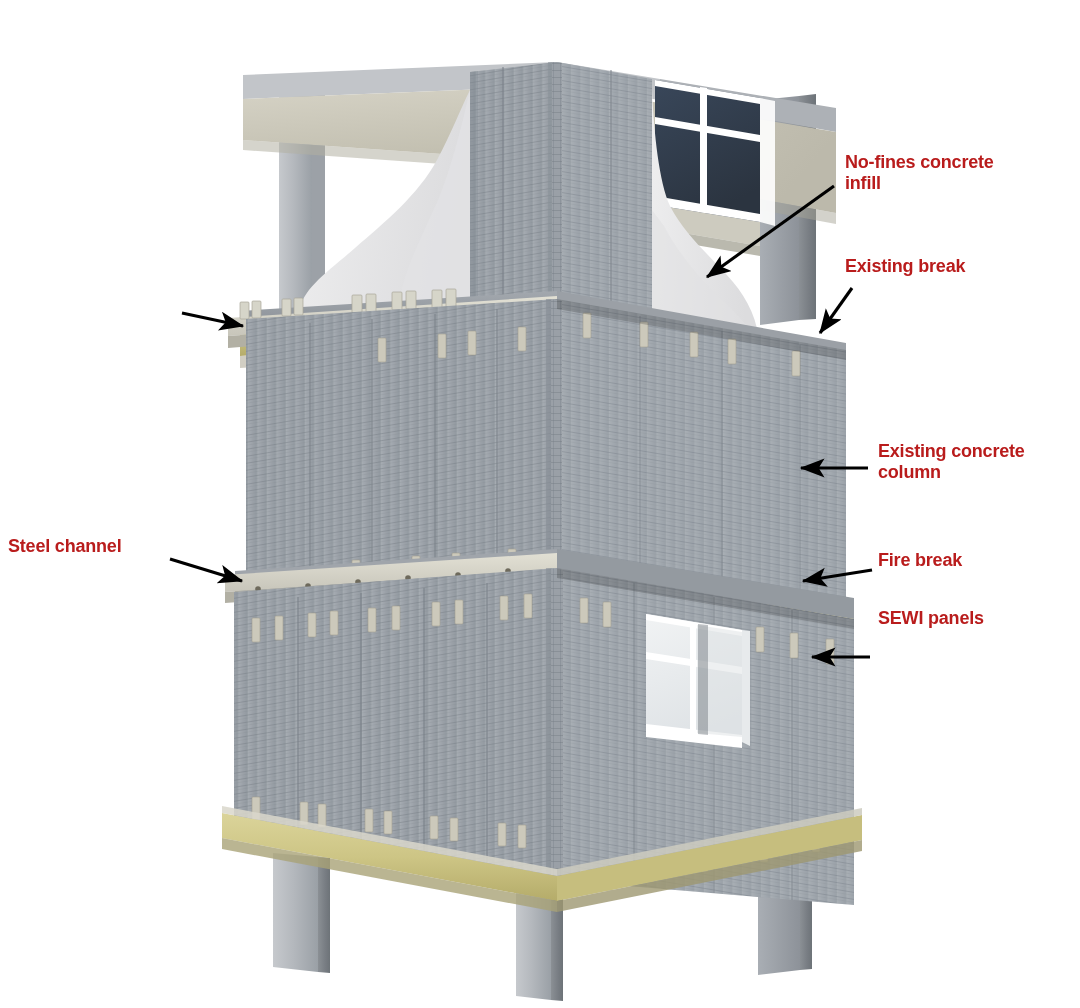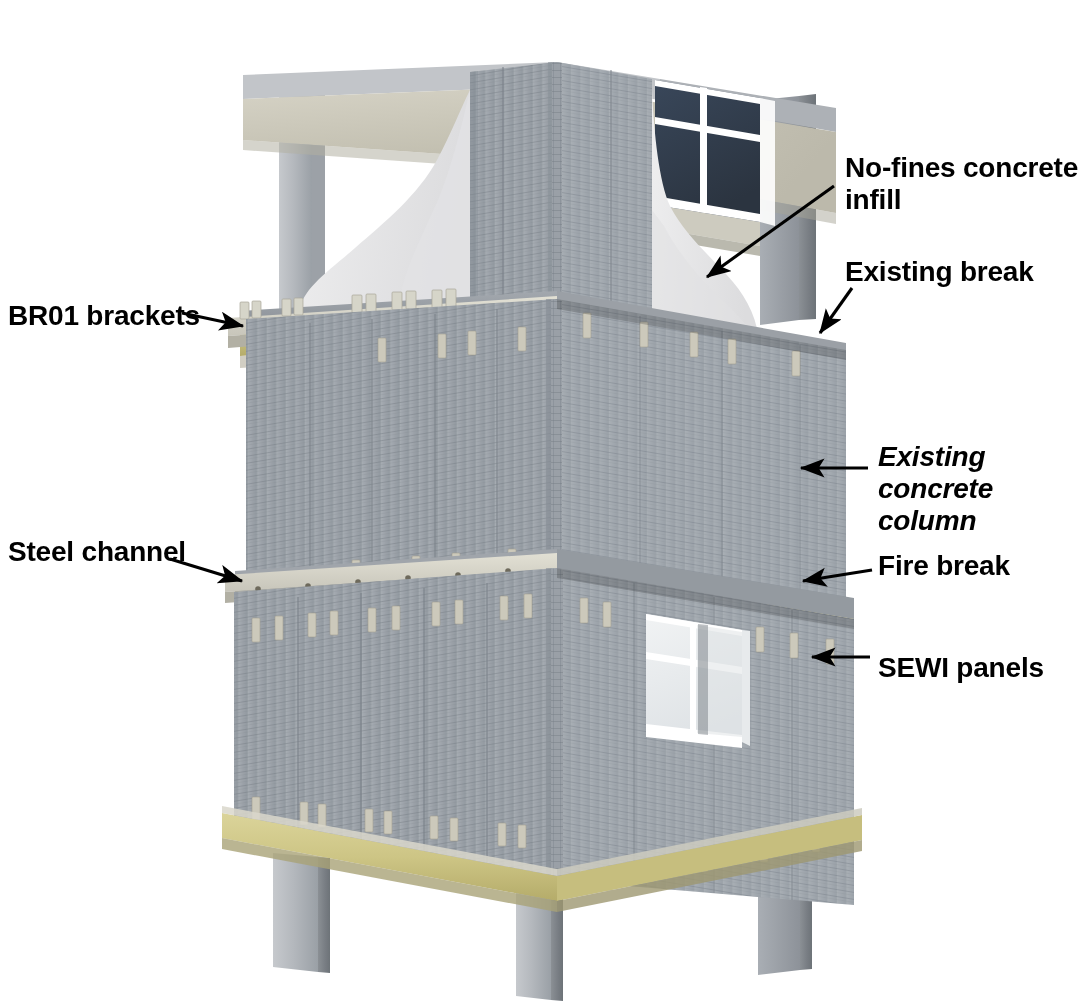--- a/index.html
+++ b/index.html
@@ -24,24 +24,24 @@
     position: absolute;
     left: 0; top: 0;
     width: 1080px;
     height: 1008px;
   }
   #annotations { pointer-events: none; }
 
   .anno-label {
     position: absolute;
     font-family: "Liberation Sans", "DejaVu Sans", sans-serif;
-    font-size: 28px;
+    font-size: 18px;
     font-weight: 600;
     line-height: 1.14;
-    color: #000000;
+    color: #b91c1c;
     white-space: pre-line;
     letter-spacing: -0.2px;
     pointer-events: auto;
   }
   .anno-label.right { text-align: left; }
   .anno-label.left  { text-align: left; }
 </style>
 </head>
 <body>
 
@@ -460,24 +460,23 @@
     <line x1="182" y1="313" x2="243" y2="326" stroke="#000000" stroke-width="3.1" marker-end="url(#arrowHead)"></line>
 
     <line x1="170" y1="559" x2="242" y2="581" stroke="#000000" stroke-width="3.1" marker-end="url(#arrowHead)"></line>
   </svg>
 
   <div class="anno-label right" style="left:845px; top:152px;">No-fines concrete
 infill</div>
 
   <div class="anno-label right" style="left:845px; top:256px;">Existing break</div>
 
-  <div class="anno-label right" style="left:878px; top:441px;font-style:italic;">Existing concrete
+  <div class="anno-label right" style="left:878px; top:441px;">Existing concrete
 column</div>
 
   <div class="anno-label right" style="left:878px; top:550px;">Fire break</div>
 
-  <div class="anno-label right" style="left:878px; top:652px;">SEWI panels</div>
-
-  <div class="anno-label left" style="left:8px; top:300px;">BR01 brackets</div>
+  <div class="anno-label right" style="left:878px; top:608px;">SEWI panels</div>
+
 
   <div class="anno-label left" style="left:8px; top:536px;">Steel channel</div>
 
 </div>
 
 </body></html>

